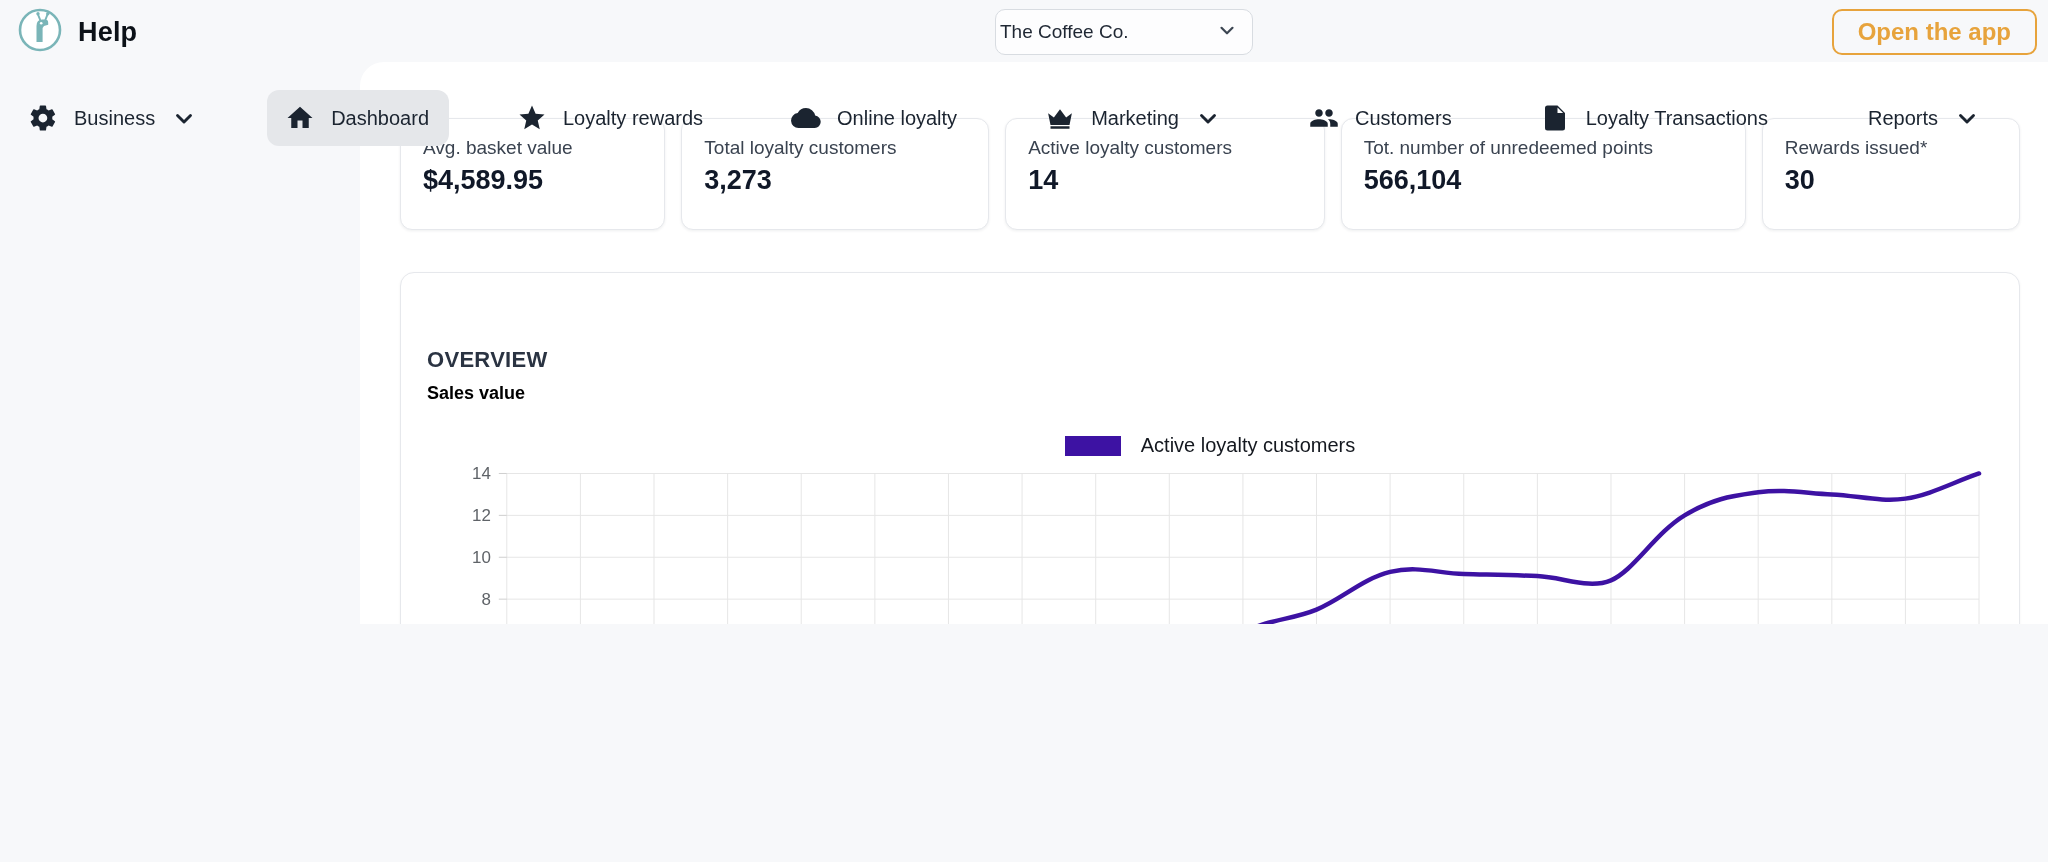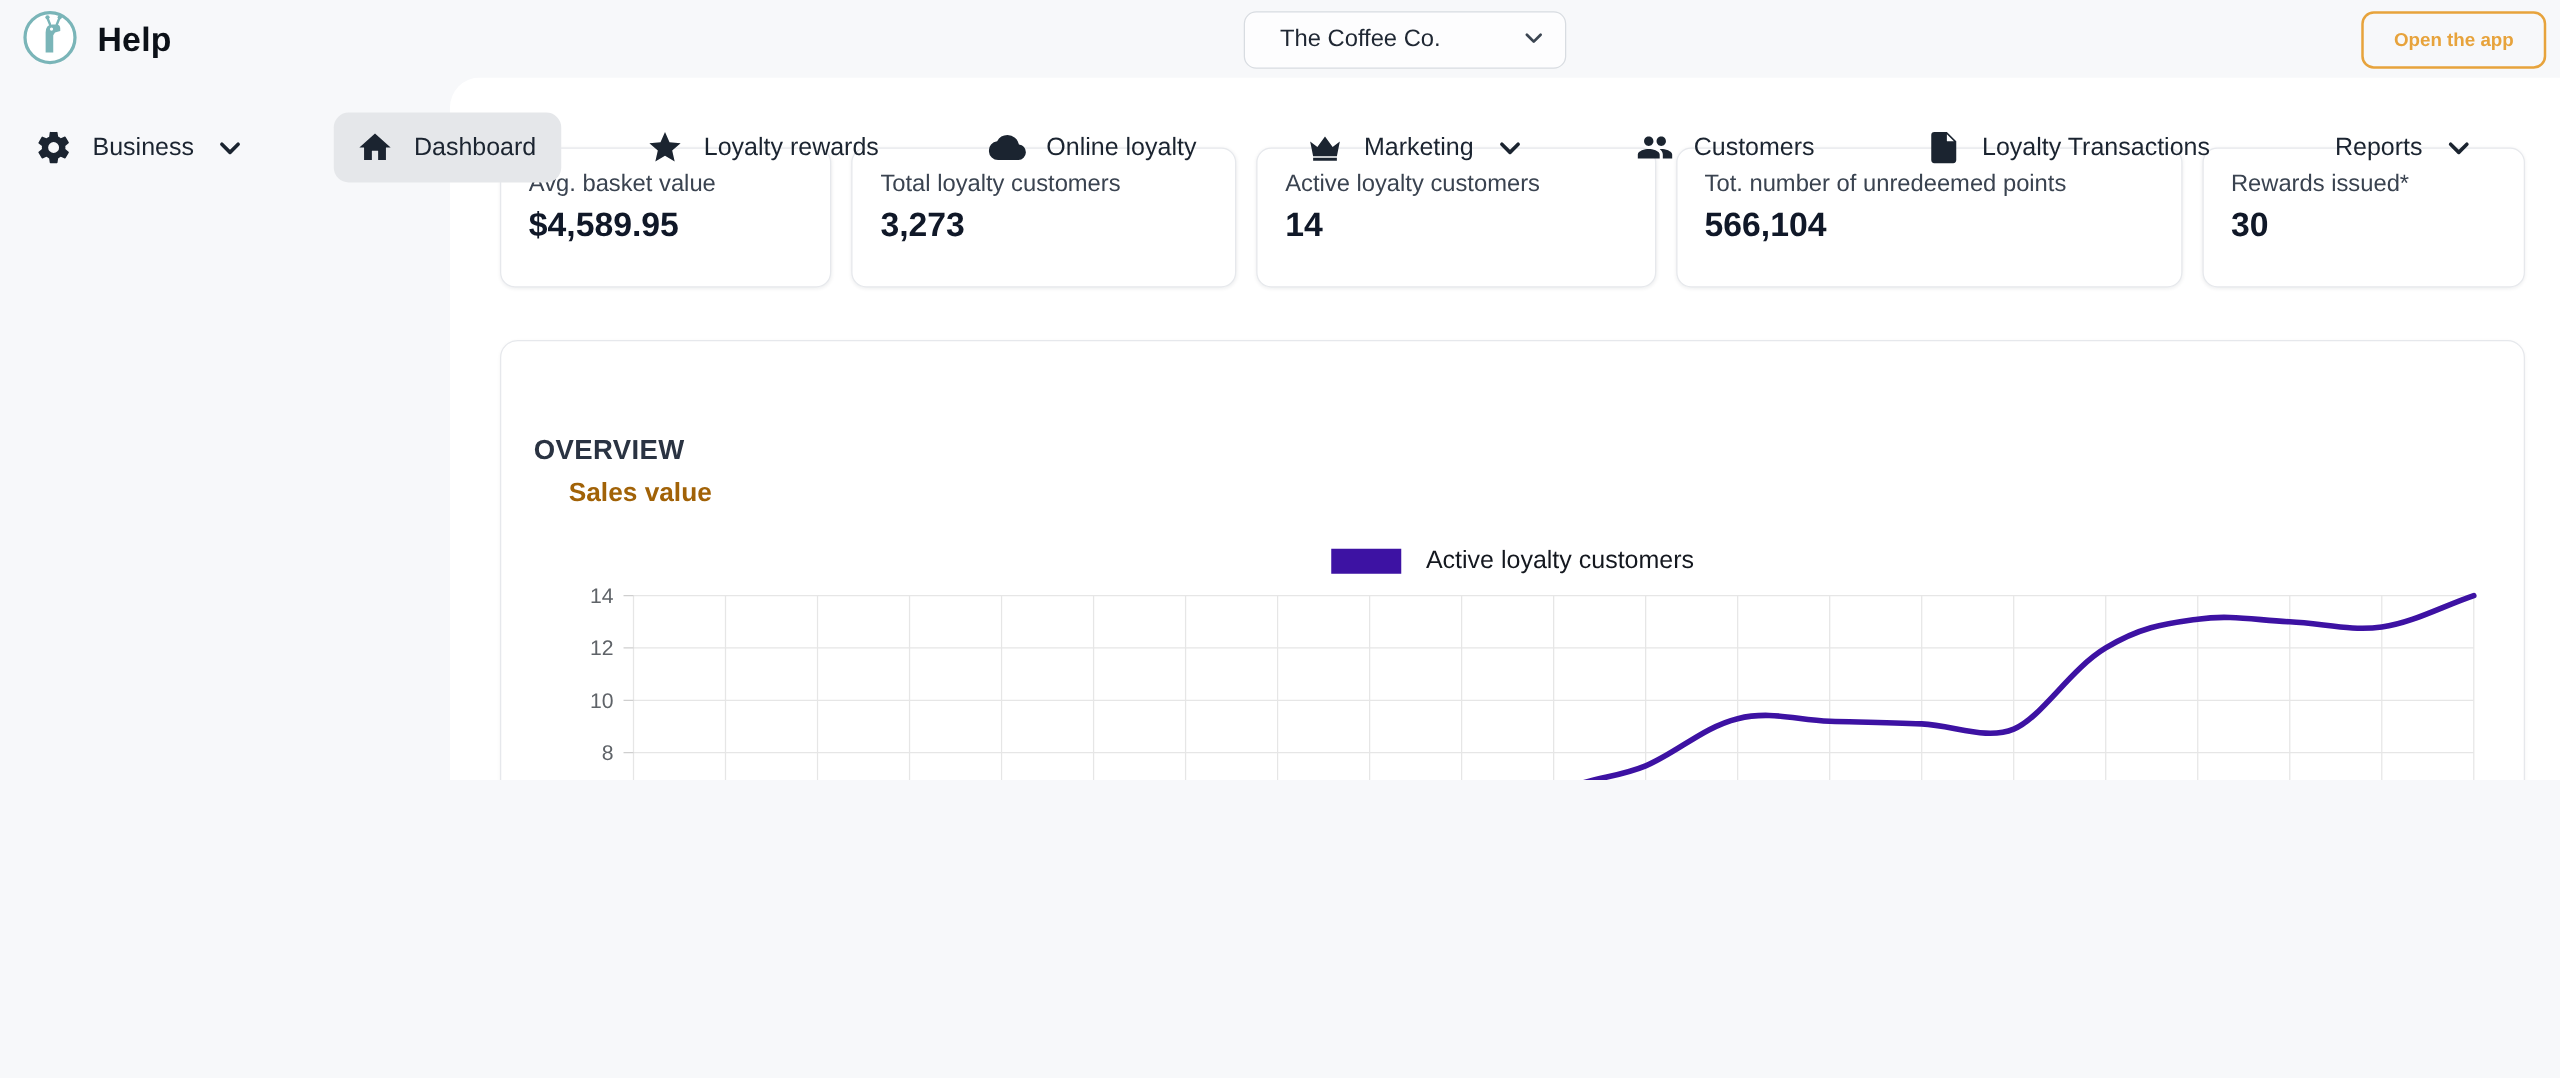--- a/index.html
+++ b/index.html
@@ -4,24 +4,24 @@
 <style>
   html,body{margin:0;padding:0;background:#f7f8fa;font-family:"Liberation Sans",sans-serif;}
   .page{position:relative;width:2048px;height:624px;background:#f7f8fa;overflow:hidden;}
 
   
   .header{position:absolute;left:0;top:0;width:100%;height:62px;background:#f7f8fa;z-index:3;}
   .brand{position:absolute;left:18px;top:8px;display:flex;align-items:center;gap:16px;}
   .brand-title{font-size:27px;font-weight:700;color:#0c1118;letter-spacing:.2px;}
   .workspace-select{position:absolute;left:995px;top:9px;width:258px;height:46px;background:#fdfdfe;
     border:1.5px solid #d8dce1;border-radius:10px;display:flex;align-items:center;
-    padding:0 14px 0 28px;box-sizing:border-box;cursor:pointer;}
+    padding:0 14px 0 4px;box-sizing:border-box;cursor:pointer;}
   .workspace-select .ws-label{font-size:19px;color:#1f2733;flex:1;}
   .open-app-btn{position:absolute;right:11px;top:9px;height:46px;padding:0 24px;background:transparent;
-    border:2px solid #e7a33c;border-radius:10px;color:#e7a33c;font-size:15px;font-weight:700;
+    border:2px solid #e7a33c;border-radius:10px;color:#e7a33c;font-size:24px;font-weight:700;
     font-family:"Liberation Sans",sans-serif;cursor:pointer;}
 
   
   .sidebar{position:absolute;left:0;top:62px;width:360px;bottom:0;background:#f7f8fa;z-index:2;
     display:flex;flex-direction:row;gap:24px;padding-top:28px;box-sizing:border-box;}
   .nav-item{display:flex;align-items:center;height:56px;margin:0 16px 0 10px;padding:0 20px 0 18px;
     border-radius:12px;gap:16px;cursor:pointer;box-sizing:border-box;}
   .nav-item.active{background:#e5e7ea;}
   .nav-item.no-icon{padding-left:30px;}
   .nav-icon{width:30px;height:30px;display:flex;align-items:center;justify-content:center;flex:0 0 30px;}
@@ -37,21 +37,21 @@
   .stats-row{display:flex;gap:16px;}
   .stat-card{flex:1 1 auto;height:112px;background:#fff;border:1px solid #e6e8ec;border-radius:12px;
     box-shadow:0 1px 3px rgba(16,24,40,.07);padding:18px 22px;box-sizing:border-box;
     display:flex;flex-direction:column;gap:6px;}
   .stat-label{font-size:19px;color:#3a4350;white-space:nowrap;}
   .stat-value{font-size:27px;font-weight:700;color:#101828;}
 
   .chart-card{margin-top:42px;height:572px;background:#fff;border:1px solid #e6e8ec;border-radius:14px;
     box-shadow:0 1px 3px rgba(16,24,40,.05);padding:26px 26px 0 26px;box-sizing:border-box;}
   .chart-title{font-size:22px;font-weight:700;color:#2a3342;letter-spacing:.3px;margin-top:48px;}
-  .chart-subtitle{margin-top:10px;font-size:21px;font-weight:700;color:#a16207;margin-left:28px;}
+  .chart-subtitle{margin-top:10px;font-size:18px;font-weight:700;color:#000000;}
   .legend-row{margin-top:30px;display:flex;justify-content:center;align-items:center;gap:20px;}
   .legend-swatch{width:56px;height:20px;background:#3d12a3;display:inline-block;}
   .legend-label{font-size:20px;color:#14181f;}
   .chart-wrap{margin-top:4px;}
   .chart-wrap svg{display:block;width:100%;height:398px;}
 </style>
 </head>
 <body>
 
 <div class="page">

